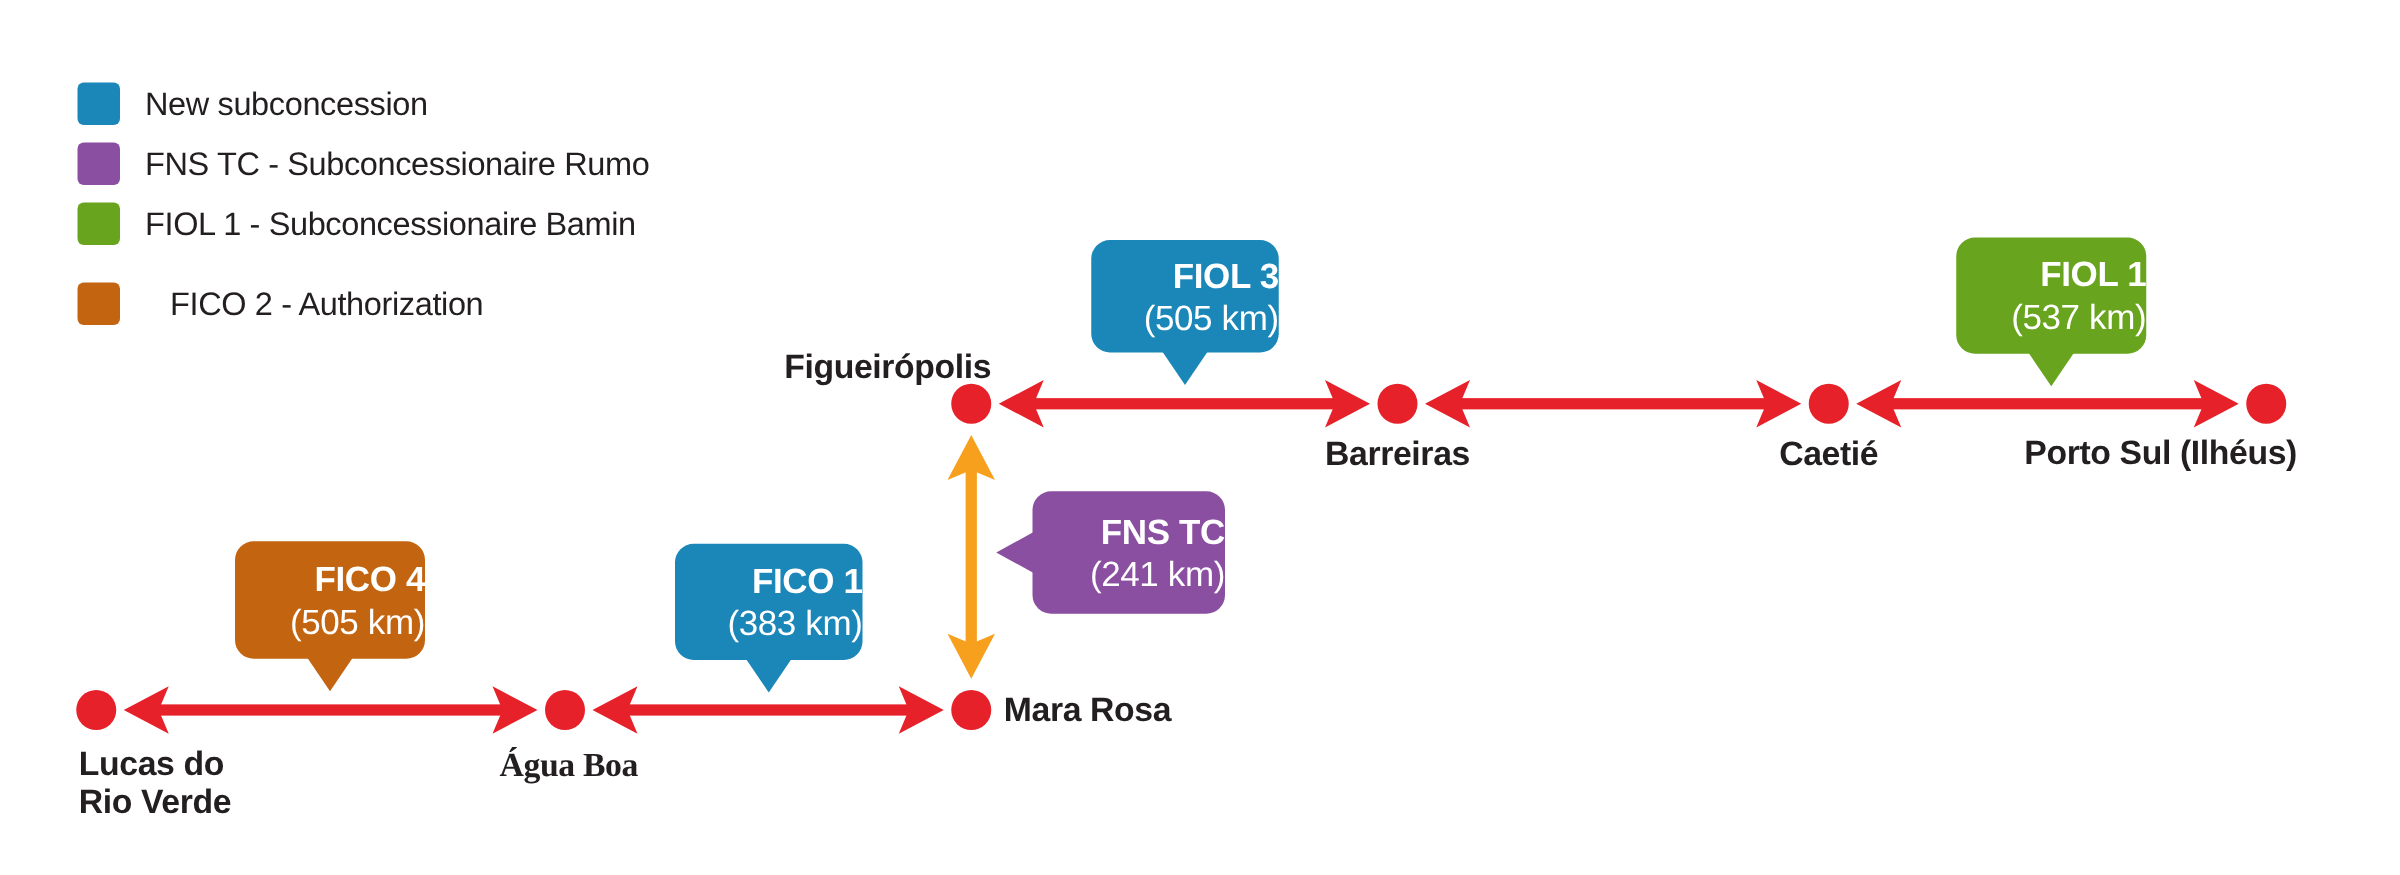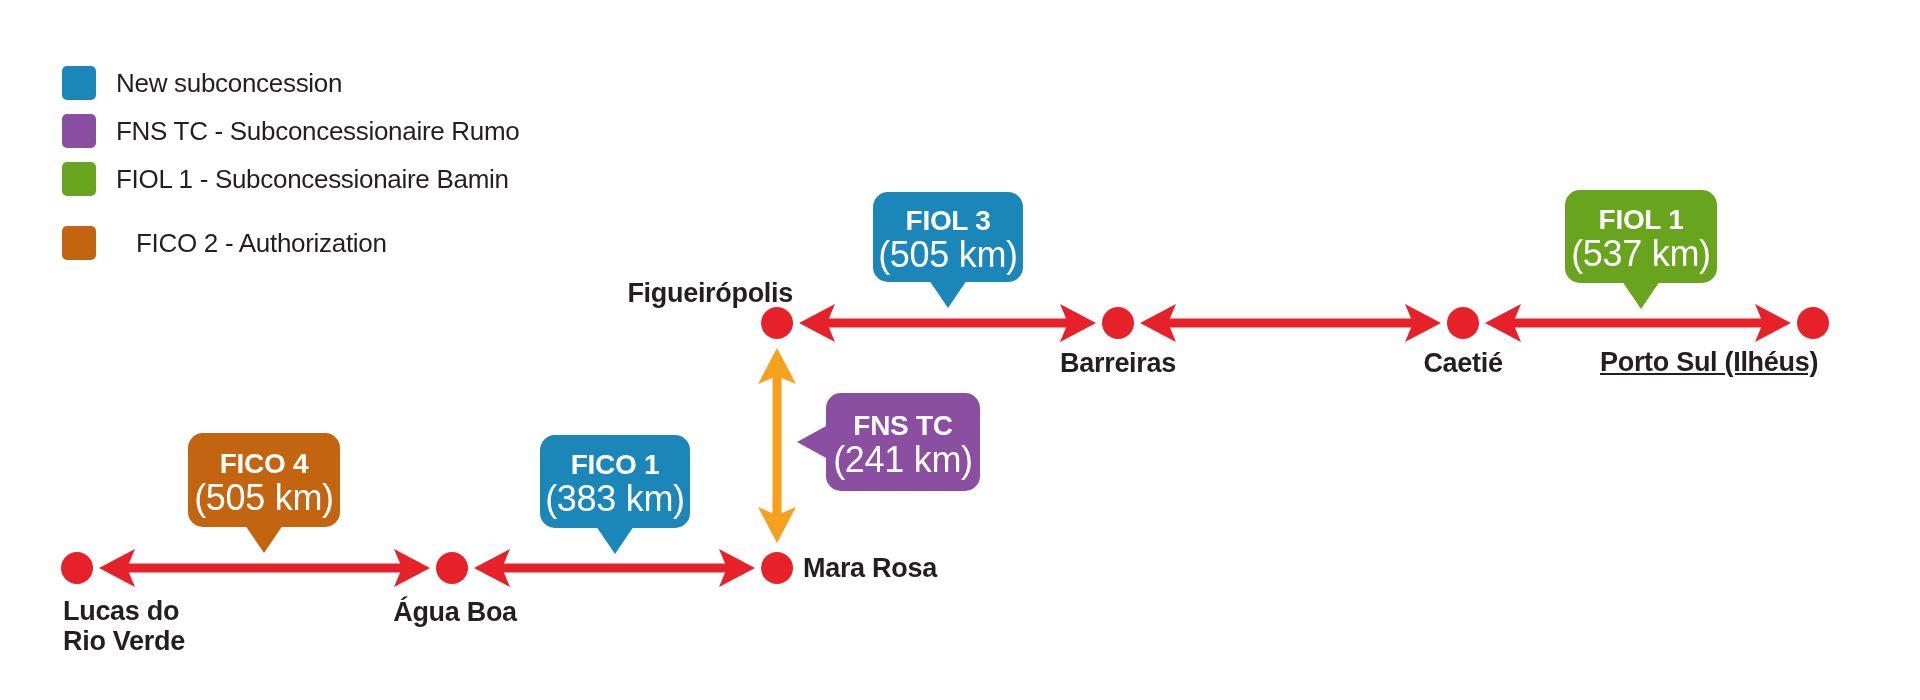--- a/index.html
+++ b/index.html
@@ -17,25 +17,25 @@
   .legend-swatch { width:34px; height:34px; border-radius:5px; flex:0 0 34px; }
   .legend-label { margin-left:20px; font-size:26px; line-height:34px; white-space:nowrap; }
   .lr0 { top:0px; }   .lr0 .legend-swatch { background:#1b87b9; }
   .lr1 { top:48px; }  .lr1 .legend-swatch { background:#8a4fa0; }
   .lr2 { top:96px; }  .lr2 .legend-swatch { background:#68a41d; }
   .lr3 { top:160px;gap:20px; } .lr3 .legend-swatch { background:#c36410; }
 
   
   .callout {
     position:absolute; background:var(--c); color:#ffffff; border-radius:15px;
-    display:flex; flex-direction:column; justify-content:center; align-items:center;
+    display:flex; flex-direction:column; justify-content:center; align-items:flex-end;
     text-align:center;
   }
   .callout .co-title { font-weight:bold; font-size:28px; line-height:34px; white-space:nowrap; }
-  .callout .co-length { font-size:36px; line-height:33px; white-space:nowrap; }
+  .callout .co-length { font-size:28px; line-height:33px; white-space:nowrap; }
   .p-bottom::after {
     content:""; position:absolute; top:calc(100% - 2px); left:50%; transform:translateX(-50%);
     width:0; height:0;
     border-left:19px solid transparent; border-right:19px solid transparent;
     border-top:28px solid var(--c);
   }
   .p-left::after {
     content:""; position:absolute; right:calc(100% - 2px); top:32px;
     width:0; height:0;
     border-top:17px solid transparent; border-bottom:17px solid transparent;
@@ -49,23 +49,23 @@
   .co-fico1 { --c:#1b87b9; left:540px;  top:435px; width:150px; height:93px; }
 
   
   .station-label {
     position:absolute; font-weight:bold; font-size:27px; line-height:30px;
     color:#231f20; white-space:pre-line;
   }
   .sl-figueiropolis { left:593px;  top:278px; width:200px; text-align:right; }
   .sl-barreiras     { left:1038px; top:348px; width:160px; text-align:center; }
   .sl-caetie        { left:1383px; top:348px; width:160px; text-align:center; }
-  .sl-portosul      { left:1600px; top:347px; width:257px; text-align:left;text-decoration:underline; }
+  .sl-portosul      { left:1600px; top:347px; width:257px; text-align:center; }
   .sl-mararosa      { left:803px;  top:553px; }
-  .sl-aguaboa       { left:375px;  top:597px; width:160px; text-align:center; }
+  .sl-aguaboa       { left:375px;  top:597px; width:160px; text-align:center;font-family:Liberation Serif, serif; }
   .sl-lucas         { left:63px;   top:596px; }
 </style>
 </head>
 <body>
 
 <div id="stage">
 
   <svg class="layer" viewBox="0 0 1920 700">
 
     <g fill="#e62129">

